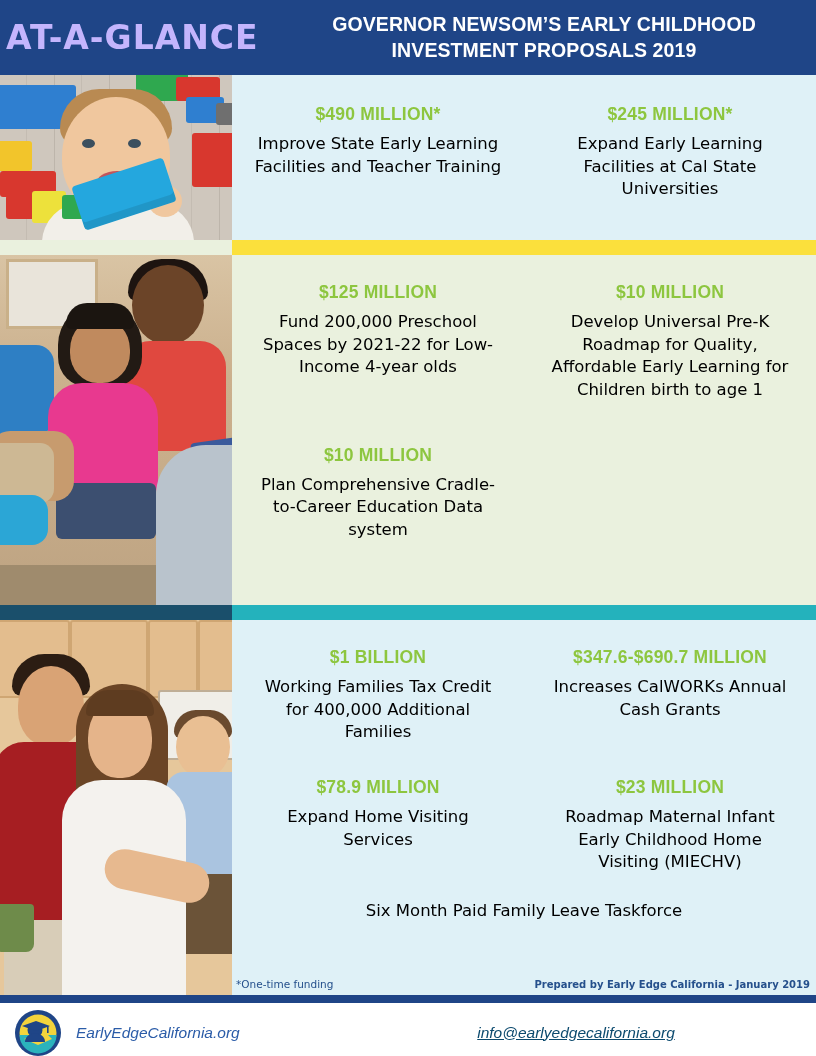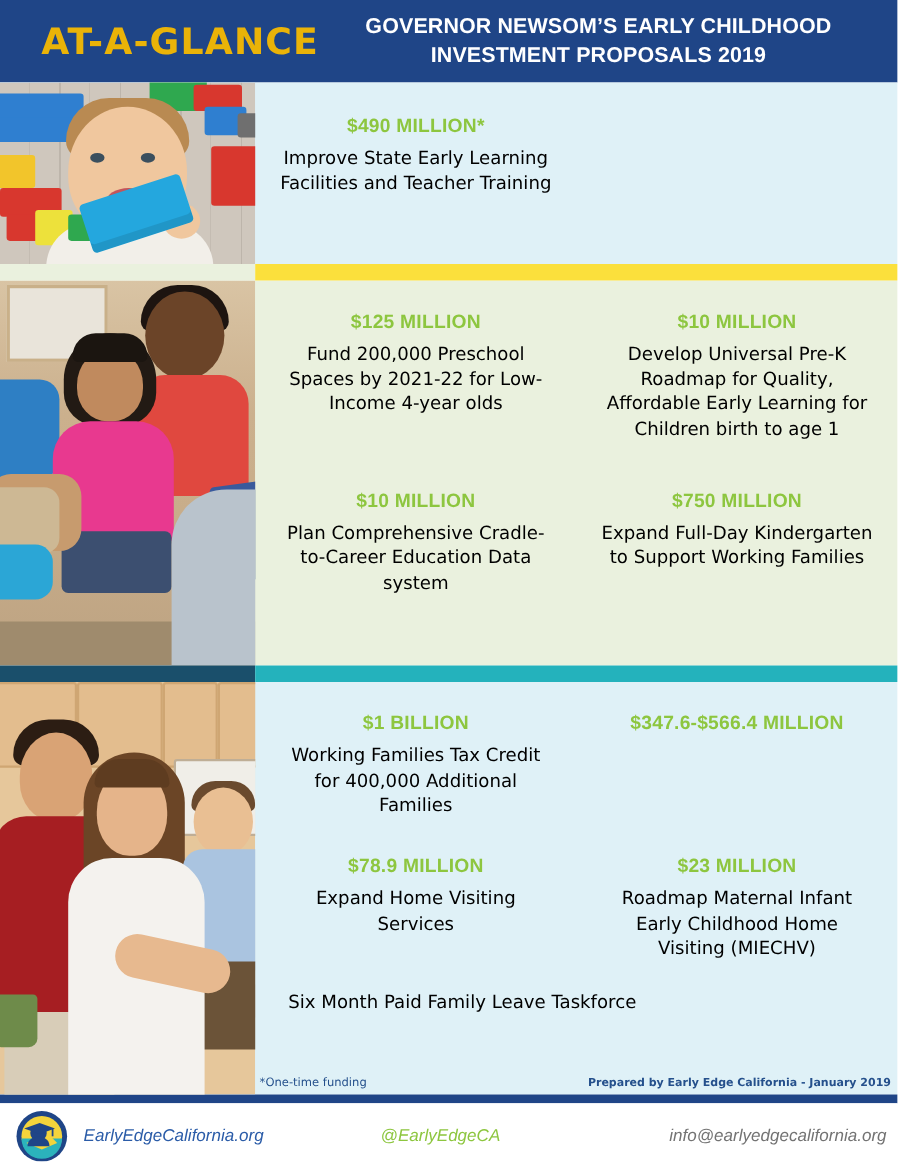--- a/index.html
+++ b/index.html
@@ -19,25 +19,25 @@
   .header {
     height: 75px;
     background: #1F4587;
     display: flex;
     align-items: center;
     box-sizing: border-box;
   }
   .header-glance {
     width: 290px;
     flex: 0 0 290px;
-    color: #eab308;
+    color: #c4b5fd;
     font-size: 33px;
     font-weight: bold;
     letter-spacing: 1px;
-    text-align: right;
+    text-align: left;
     font-family: "DejaVu Sans", sans-serif;
     padding-left: 6px;
     box-sizing: border-box;
   }
   .header-title {
     flex: 1 1 auto;
     color: #FFFFFF;
     font-size: 19.5px;
     font-weight: bold;
     line-height: 1.32;
@@ -93,22 +93,23 @@
   }
   .desc {
     color: #000000;
     font-size: 16.5px;
     line-height: 1.37;
     margin: 0;
     font-family: "DejaVu Sans", sans-serif;
   }
   .full-item {
     width: 100%;
-    box-sizing: border-box;
-    padding: 0 30px;
+    text-align: center;
+    box-sizing: border-box;
+    padding: 0 8px;
   }
 
   
   .footnotes {
     display: flex;
     justify-content: space-between;
     align-items: flex-end;
     font-size: 10.5px;
     color: #25508C;
     padding: 0 6px 5px 4px;
@@ -136,21 +137,21 @@
     flex: 1 1 auto;
     display: flex;
     align-items: center;
     font-style: italic;
     font-size: 15.5px;
     padding-right: 10px;
     box-sizing: border-box;
   }
   .flink-web { color: #2B5CA8; width: 270px; text-align: left; }
   .flink-tw  { color: #8DC63F; width: 200px; text-align: left; }
-  .flink-mail{ color: #737373; flex: 1 1 auto; text-align: right; }
+  .flink-mail{ color: #0c4a6e; flex: 1 1 auto; text-align: center; text-decoration: underline; }
 
   
   .photo { position: absolute; inset: 0; }
 
   
   .p1-bg {
     position: absolute; inset: 0;
     background:
       repeating-linear-gradient(90deg, #cfc7bd 0 26px, #c4bcb2 26px 27px, #cfc7bd 27px 54px, #bdb5ab 54px 55px);
   }
@@ -355,20 +356,24 @@
       <div class="p1-hand"></div>
       <div class="p1-bigblock"></div>
     </div>
   </div>
   <div class="content-col">
     <div class="item-grid" style="padding-top:30px;">
       <div class="item">
         <div class="amount">$490 MILLION*</div>
         <div class="desc">Improve State Early Learning Facilities and Teacher Training</div>
       </div>
+      <div class="item">
+        <div class="amount">$245 MILLION*</div>
+        <div class="desc">Expand Early Learning Facilities at Cal State Universities</div>
+      </div>
     </div>
   </div>
 </div>
 
 <div class="section">
   <div class="photo-col" style="height:15px;background:#EAF1DE;"></div>
   <div class="content-col divider divider-yellow"></div>
 </div>
 
 <div class="section sec-light-green" style="height:350px;">
@@ -401,24 +406,20 @@
       </div>
       <div class="item">
         <div class="amount">$10 MILLION</div>
         <div class="desc">Develop Universal Pre-K Roadmap for Quality, Affordable Early Learning for Children birth to age 1</div>
       </div>
     </div>
     <div class="item-grid" style="padding-top:44px;">
       <div class="item">
         <div class="amount">$10 MILLION</div>
         <div class="desc">Plan Comprehensive Cradle-to-Career Education Data system</div>
-      </div>
-      <div class="item">
-        <div class="amount">$750 MILLION</div>
-        <div class="desc">Expand Full-Day Kindergarten to Support Working Families</div>
       </div>
     </div>
   </div>
 </div>
 
 <div class="section">
   <div class="photo-col" style="height:15px;background:#1a4f6b;"></div>
   <div class="content-col divider divider-teal"></div>
 </div>
 
@@ -448,21 +449,22 @@
       <div class="p3-mug"></div>
     </div>
   </div>
   <div class="content-col" style="display:flex;flex-direction:column;">
     <div class="item-grid" style="padding-top:28px;">
       <div class="item">
         <div class="amount">$1 BILLION</div>
         <div class="desc">Working Families Tax Credit for 400,000 Additional Families</div>
       </div>
       <div class="item">
-        <div class="amount">$347.6-$566.4 MILLION</div>
+        <div class="amount">$347.6-$690.7 MILLION</div>
+        <div class="desc">Increases CalWORKs Annual Cash Grants</div>
       </div>
     </div>
     <div class="item-grid" style="padding-top:34px;">
       <div class="item">
         <div class="amount">$78.9 MILLION</div>
         <div class="desc">Expand Home Visiting Services</div>
       </div>
       <div class="item">
         <div class="amount">$23 MILLION</div>
         <div class="desc">Roadmap Maternal Infant Early Childhood Home Visiting (MIECHV)</div>
@@ -491,16 +493,15 @@
         <path d="M10 30 L30 22 L38 30 L24 36 Z" fill="#F4D43C"></path>
         <circle cx="21" cy="21" r="7.5" fill="#1F4587"></circle>
         <path d="M11 33 C11 26.5 17 24.5 21 24.5 C25 24.5 31 26.5 31 33 Z" fill="#1F4587"></path>
         <path d="M22 12 L36 17 L22 22 L8 17 Z" fill="#1F4587"></path>
         <rect x="33" y="17" width="1.6" height="7" fill="#1F4587"></rect>
       </svg>
     </span>
   </div>
   <div class="footer-links">
     <span class="flink-web">EarlyEdgeCalifornia.org</span>
-    <span class="flink-tw">@EarlyEdgeCA</span>
     <span class="flink-mail">info@earlyedgecalifornia.org</span>
   </div>
 </div>
 
 </body></html>

